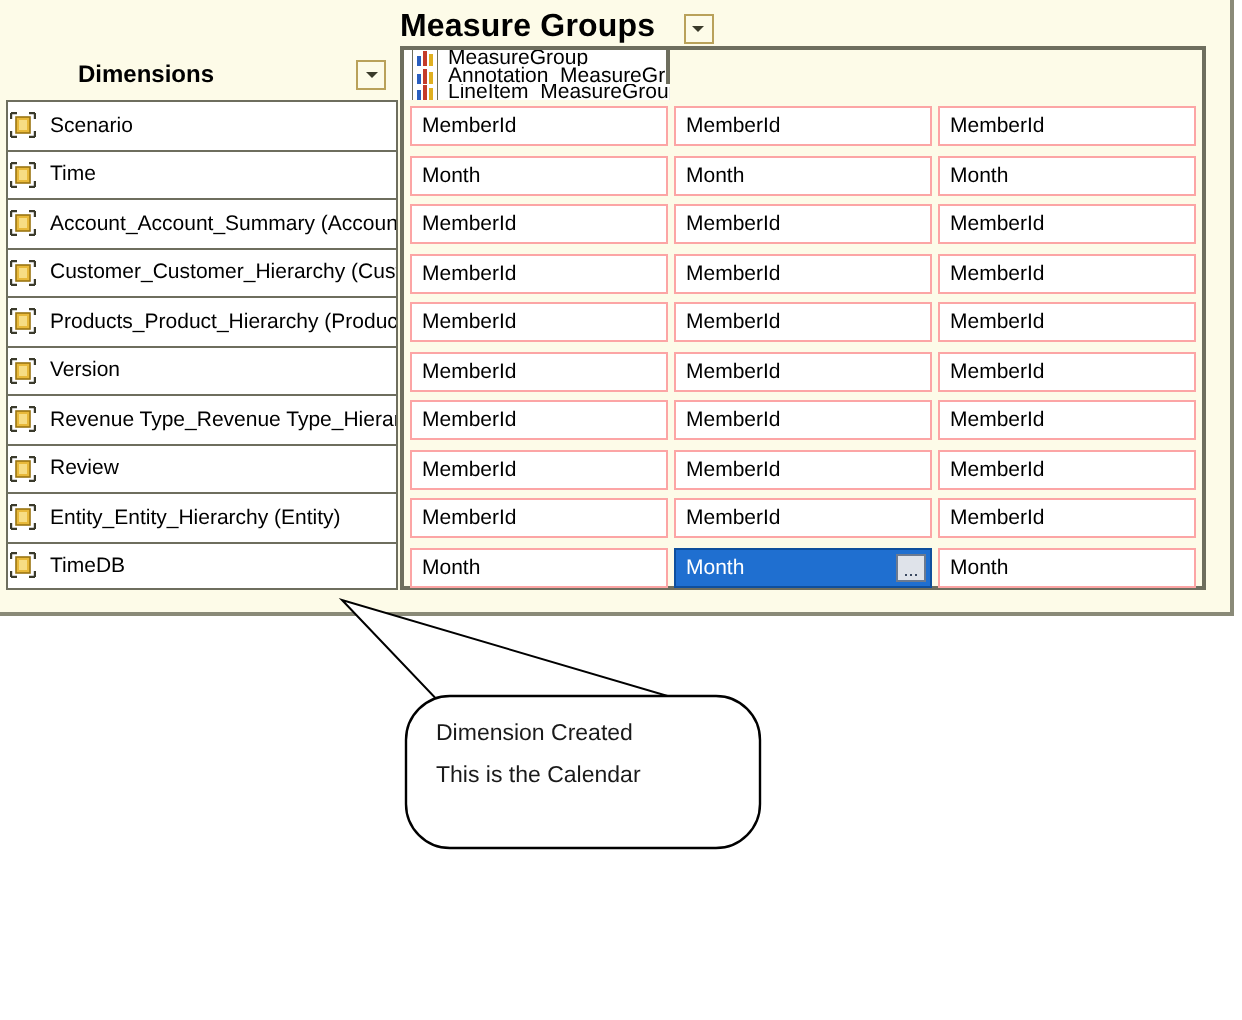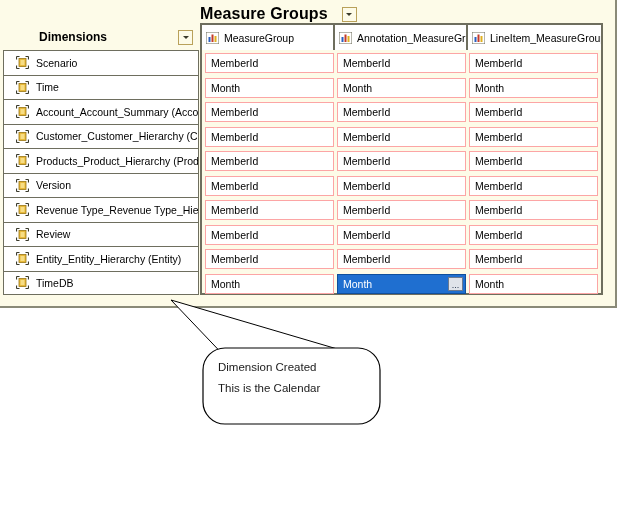--- a/index.html
+++ b/index.html
@@ -96,20 +96,21 @@
     width: 403px;
     height: 272px;
     border: 2px solid #6e6e5e;
     background: #fdfbe8;
     box-sizing: border-box;
   }
   #measure-group-header-row {
     display: flex;
     height: 25px;
     box-sizing: border-box;
+    flex-direction: column;
   }
   .mg-col-header {
     width: 133px;
     box-sizing: border-box;
     display: flex;
     align-items: center;
     gap: 5px;
     padding: 0 4px;
     background: #ffffff;
     border-right: 2px solid #6e6e5e;
@@ -136,21 +137,21 @@
   }
   .dim-row {
     height: 24.5px;
     box-sizing: border-box;
     background: #ffffff;
     border: 1px solid #6e6e5e;
     border-bottom: none;
     display: flex;
     align-items: center;
     gap: 7px;
-    padding-left: 12px;
+    padding-left: 1px;
     font-size: 10.5px;
     white-space: nowrap;
     overflow: hidden;
   }
   .dim-row:last-child { border-bottom: 1px solid #6e6e5e; text-align: center; }
 
   
   .cube-icon {
     width: 13px;
     height: 13px;

